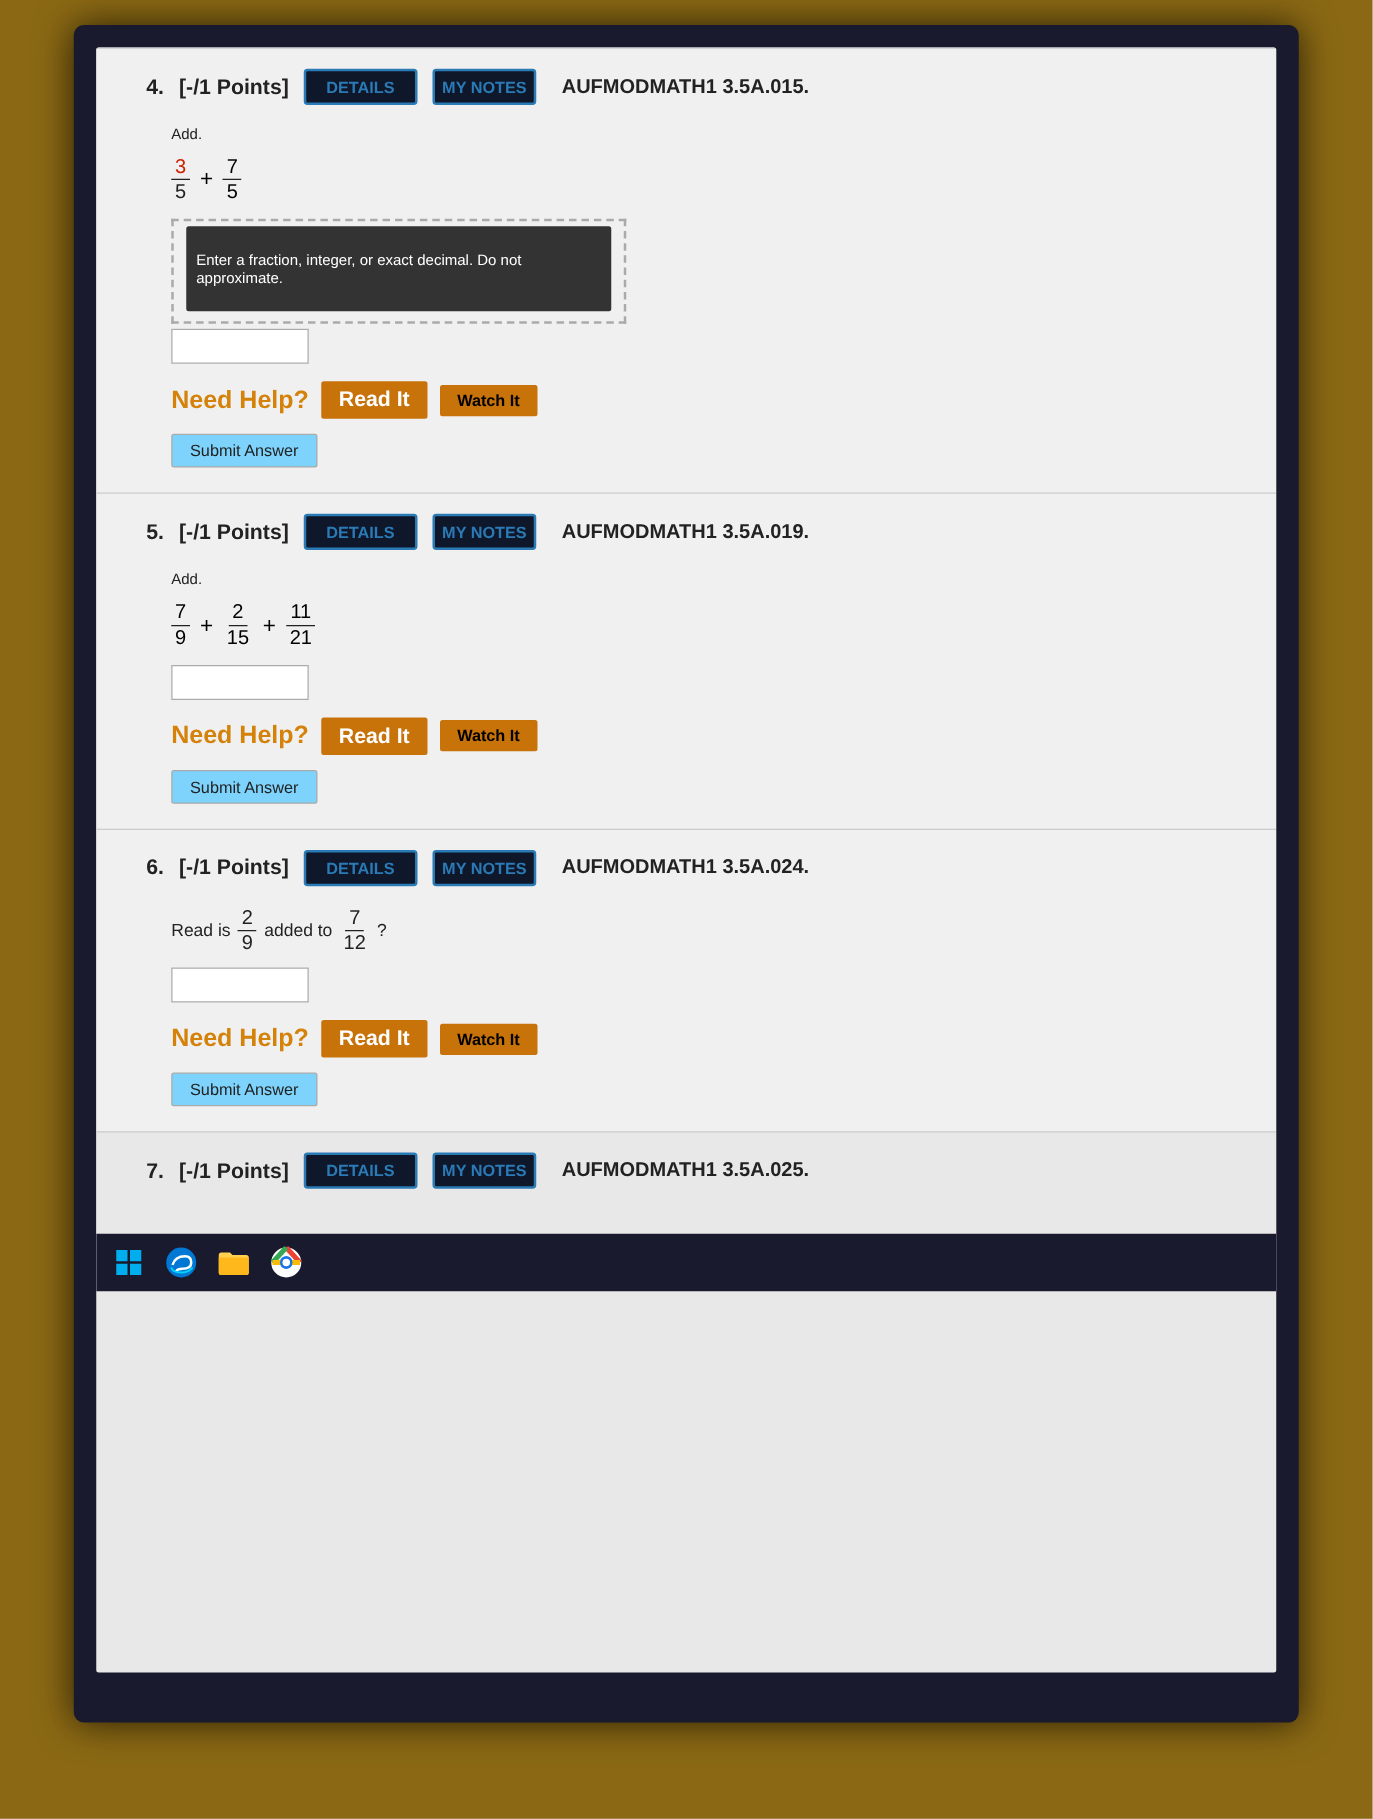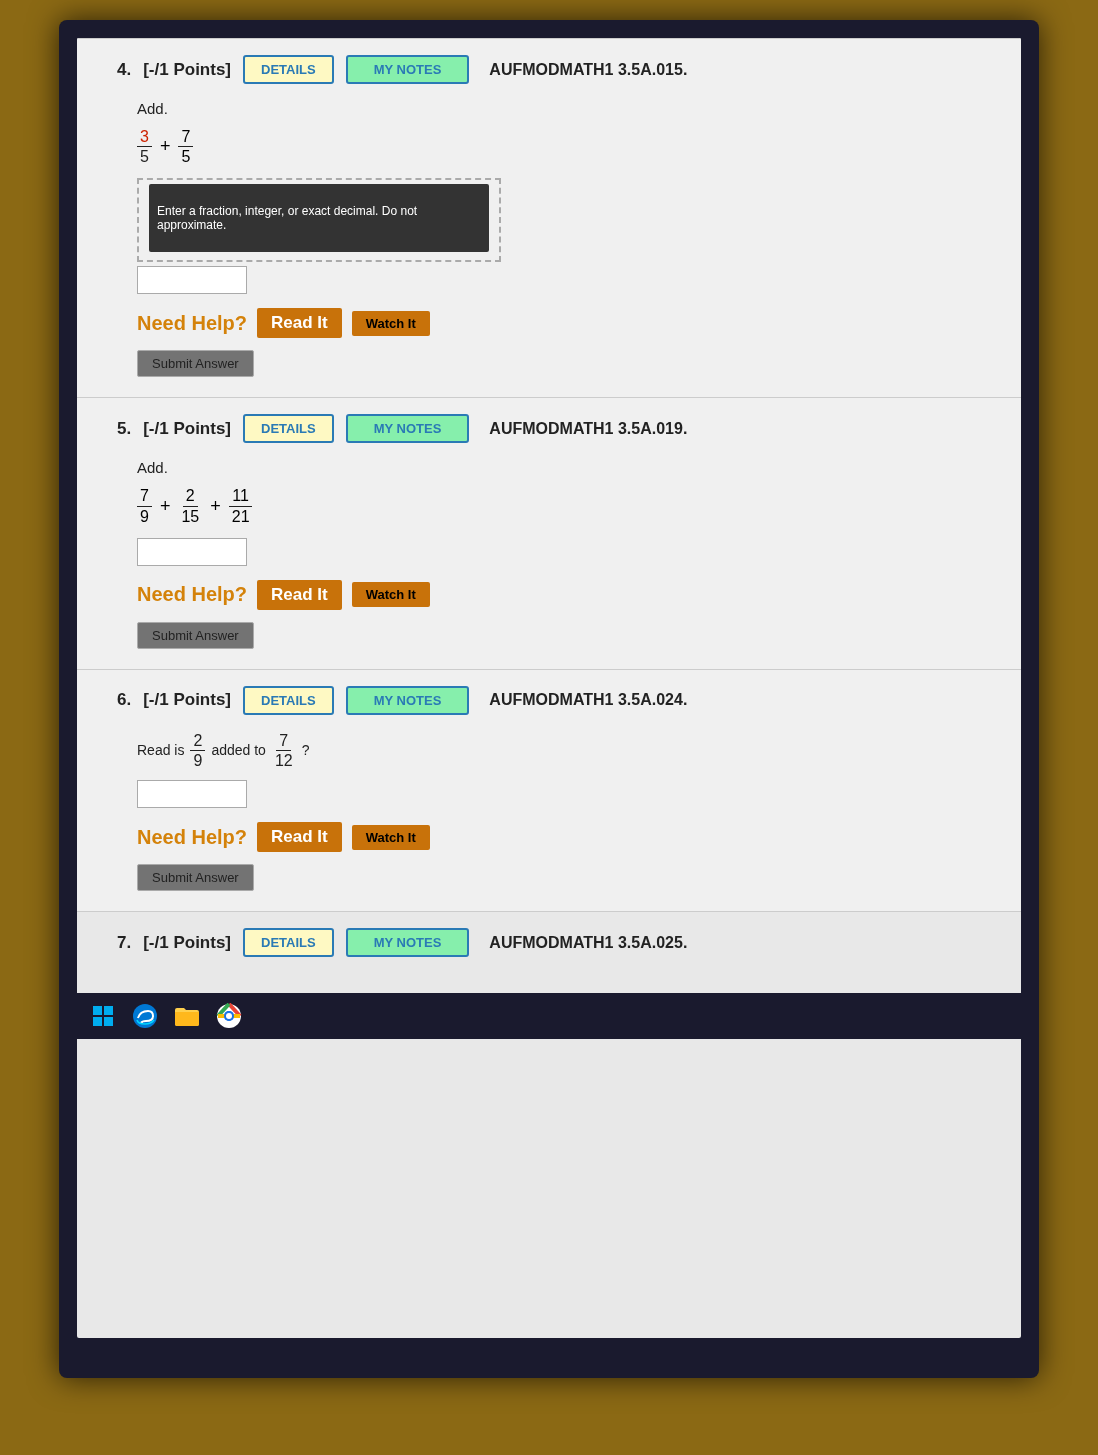--- a/index.html
+++ b/index.html
@@ -37,49 +37,49 @@
       gap: 12px;
       margin-bottom: 16px;
     }
     .question-number {
       font-size: 17px;
       font-weight: bold;
       color: #222;
     }
     .btn-details {
       border: 2px solid #2a7ab5;
-      background: #fef9c3;
+      background: #0f172a;
       color: #2a7ab5;
       font-weight: bold;
       font-size: 13px;
       padding: 5px 16px;
       cursor: pointer;
       border-radius: 3px;
     }
     .btn-mynotes {
       border: 2px solid #2a7ab5;
-      background: #86efac;
+      background: #0f172a;
       color: #2a7ab5;
       font-weight: bold;
       font-size: 13px;
-      padding: 5px 26px;
+      padding: 5px 6px;
       cursor: pointer;
       border-radius: 3px;
     }
     .assignment-code {
       font-weight: bold;
       font-size: 16px;
       color: #222;
       margin-left: 8px;
     }
     .question-body {
       padding-left: 20px;
     }
     .add-label {
-      font-size: 15px;
+      font-size: 12px;
       color: #222;
       margin-bottom: 10px;
     }
     .fraction-expr {
       font-size: 18px;
       margin-bottom: 12px;
       display: flex;
       align-items: center;
       gap: 8px;
     }
@@ -152,21 +152,21 @@
       color: #000000;
       border: none;
       padding: 5px 14px;
       font-size: 13px;
       font-weight: bold;
       cursor: pointer;
       border-radius: 2px;
     }
     .btn-submit {
       border: 1px solid #aaa;
-      background: #737373;
+      background: #7dd3fc;
       color: #222;
       font-size: 13px;
       padding: 5px 14px;
       cursor: pointer;
       border-radius: 2px;
     }
     .question-text {
       font-size: 14px;
       color: #222;
       margin-bottom: 10px;

